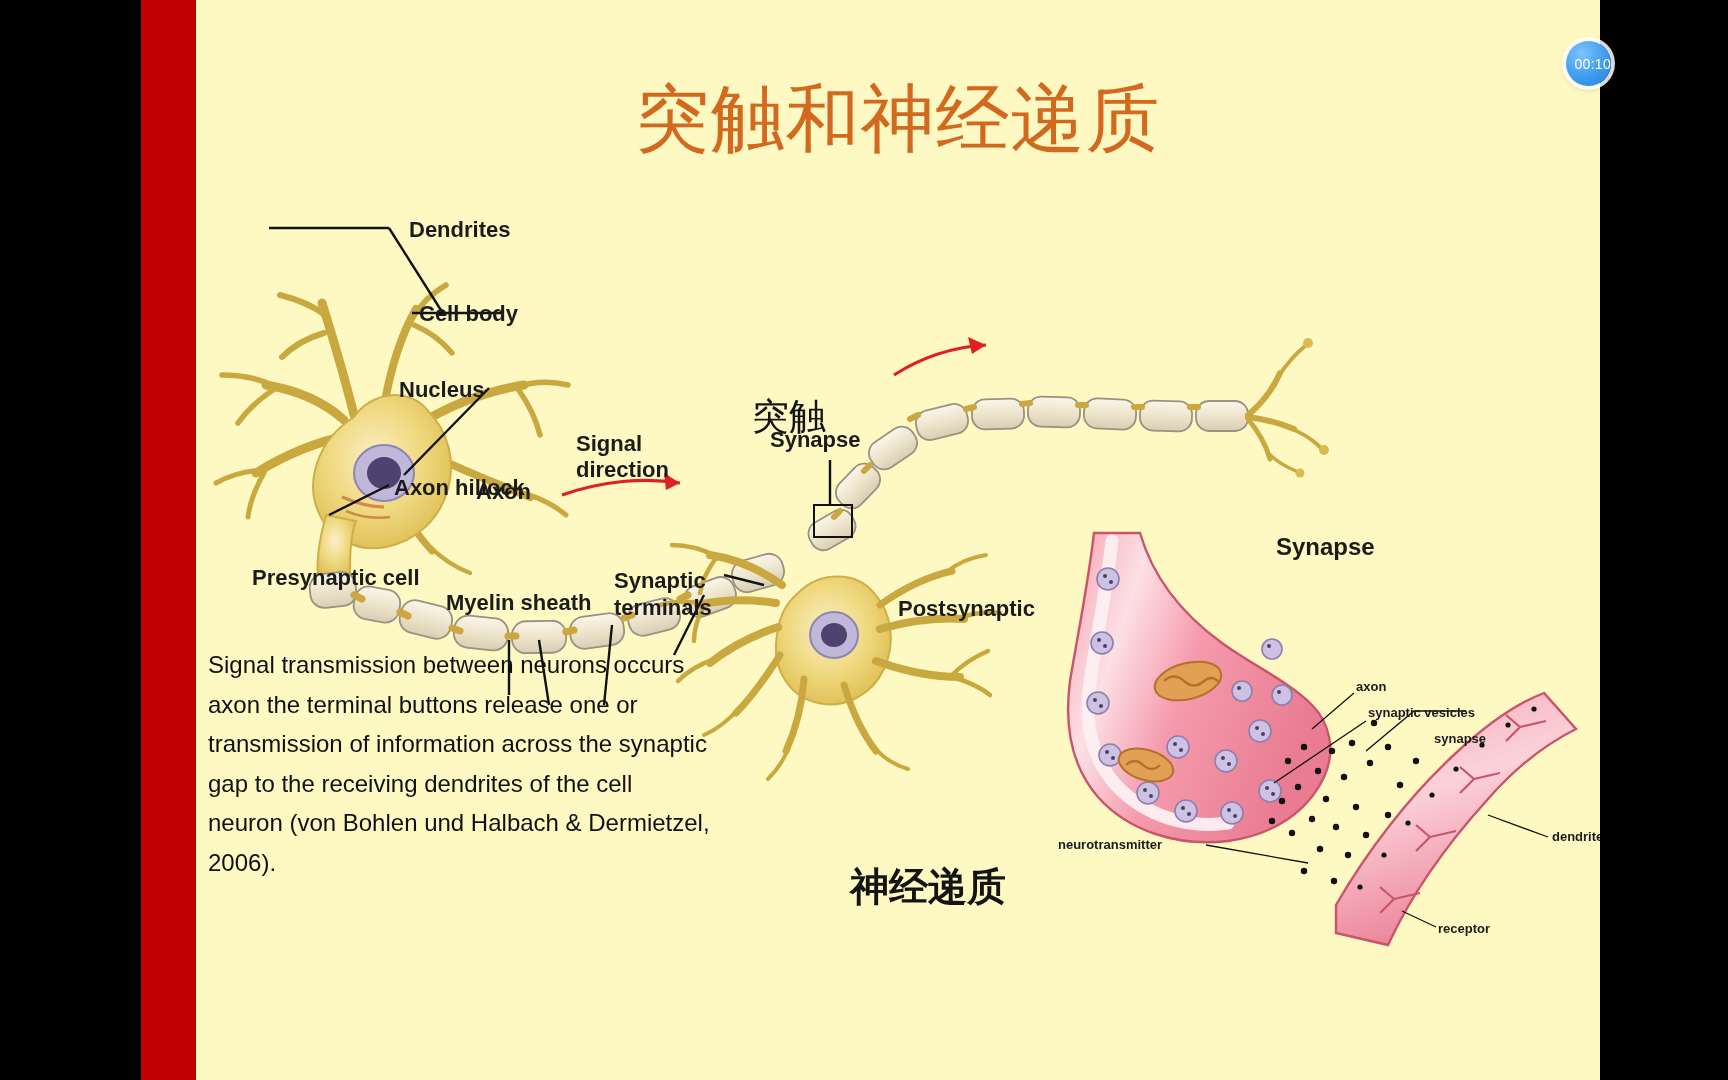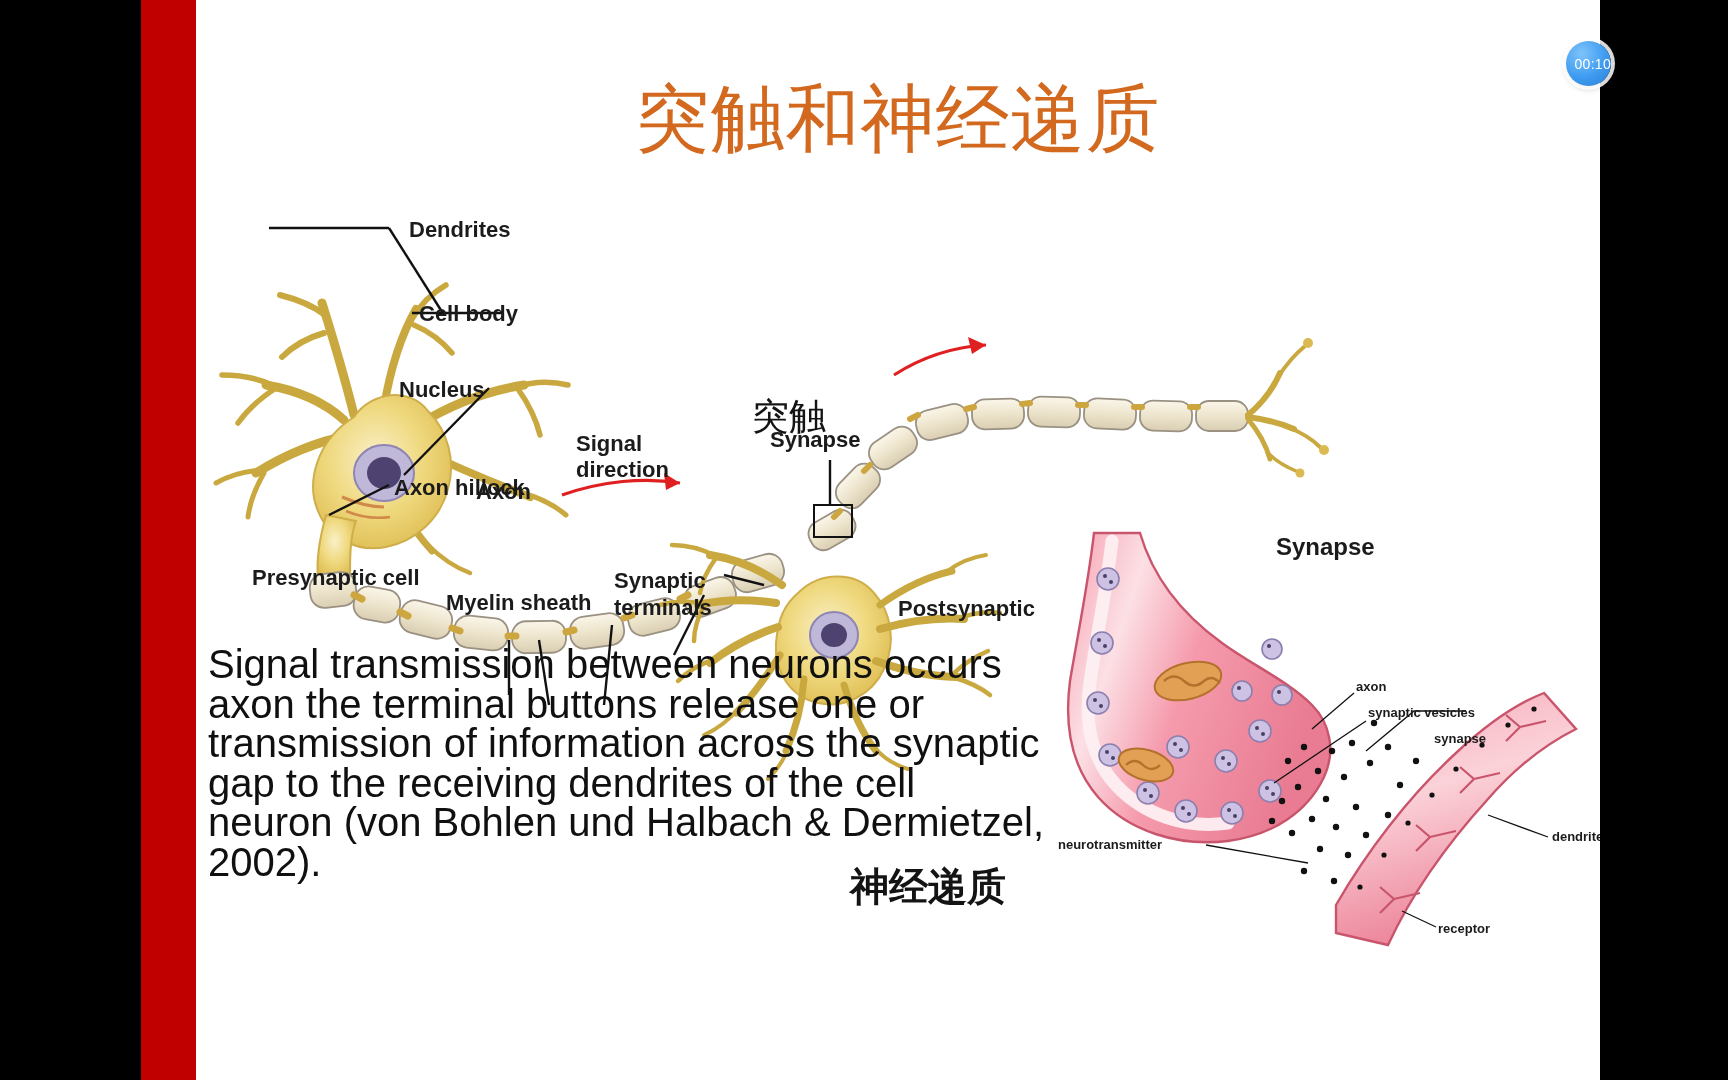--- a/index.html
+++ b/index.html
@@ -36,21 +36,21 @@
     position: absolute;
     left: 1600px; top: 0;
     width: 128px; height: 1080px;
     background: #000000;
   }
   
   .slide-canvas {
     position: absolute;
     left: 196px; top: 0;
     width: 1404px; height: 1080px;
-    background: #ffffff;
+    background: #fef9c3;
     overflow: hidden;
   }
   
   .slide-title {
     position: absolute;
     left: 0; top: 70px;
     width: 1404px;
     text-align: center;
     font-family: "DejaVu Sans", sans-serif;
     font-size: 74px;
@@ -76,21 +76,21 @@
     letter-spacing: 0.3px;
     z-index: 50;
   }
   
   .body-paragraph {
     position: absolute;
     left: 12px;
     top: 645px;
     width: 650px;
     color: #101010;
-    font-size: 40px;
+    font-size: 24px;
     line-height: 39.5px;
     font-family: "Liberation Sans", sans-serif;
     z-index: 20;
   }
   .body-paragraph .pline { display: block; white-space: nowrap; }
   
   .cjk-label {
     position: absolute;
     font-family: "DejaVu Sans", sans-serif;
     font-size: 37px;
@@ -471,21 +471,21 @@
 
     <div class="cjk-label cjk-synapse">突触</div>
     <div class="cjk-label cjk-neurotransmitter">神经递质</div>
 
     <div class="body-paragraph">
       <span class="pline">Signal transmission between neurons occurs</span>
       <span class="pline">axon the terminal buttons release one or</span>
       <span class="pline">transmission of information across the synaptic</span>
       <span class="pline">gap to the receiving dendrites of the cell</span>
       <span class="pline">neuron (von Bohlen und Halbach &amp; Dermietzel,</span>
-      <span class="pline">2002).</span>
+      <span class="pline">2006).</span>
     </div>
 
   </div>
 
   <div class="timer-badge">
     <span>00:10</span>
   </div>
 
 </div>
 

